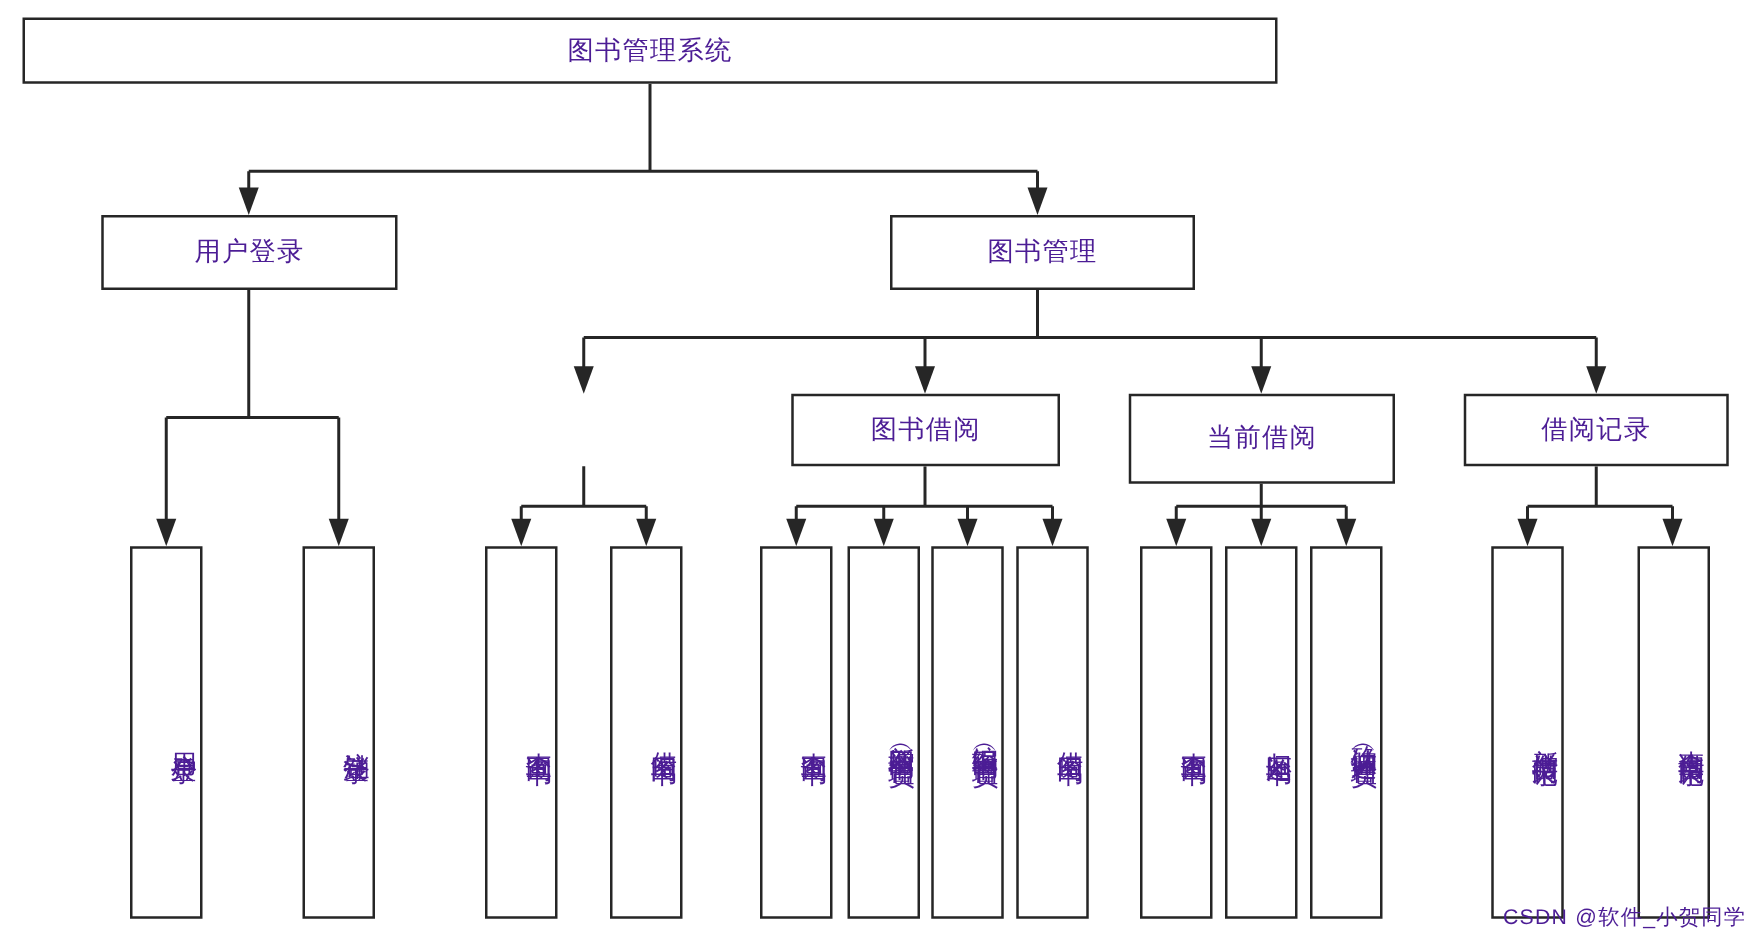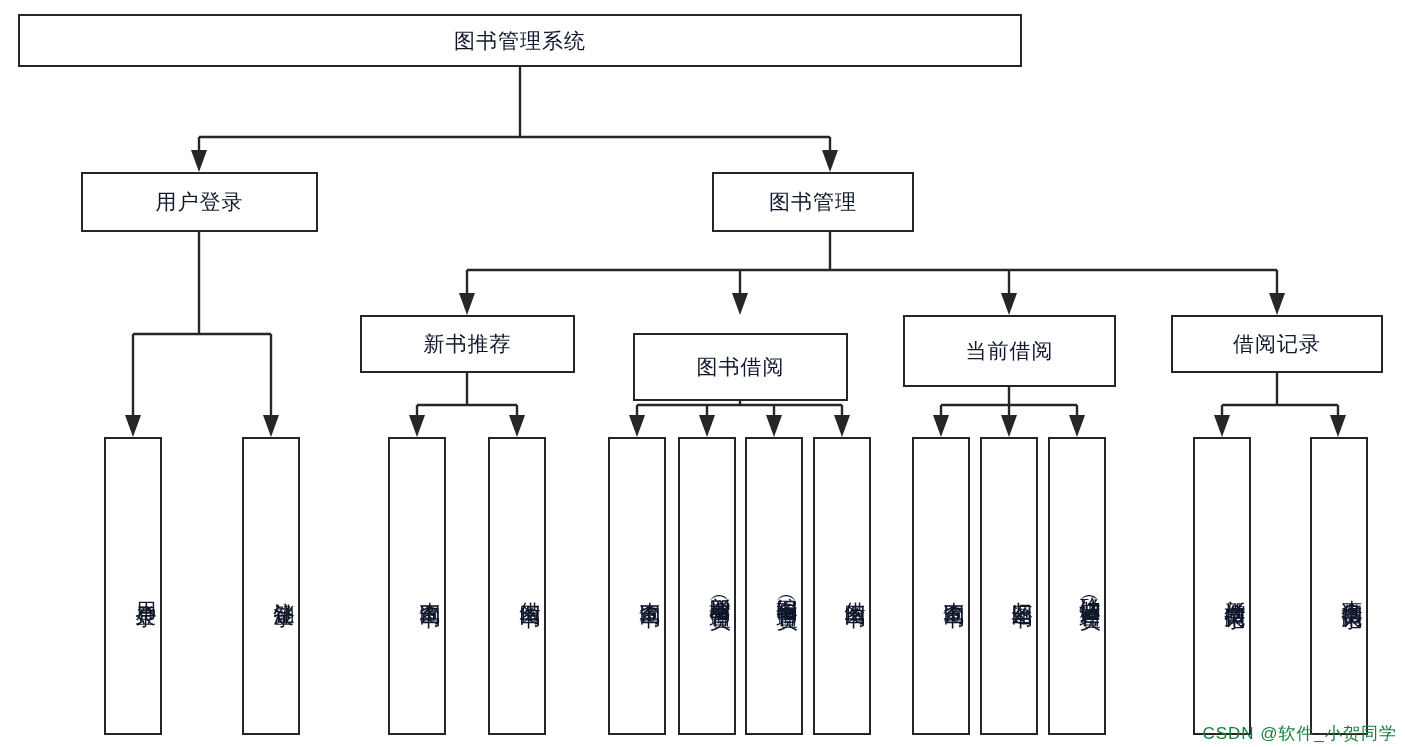--- a/index.html
+++ b/index.html
@@ -15,42 +15,42 @@
     position:absolute;left:0;top:0;width:1405px;height:747px;
   }
   .node{
     position:absolute;
     box-sizing:border-box;
     background:#ffffff;
     border:2px solid #262626;
     display:flex;
     align-items:center;
     justify-content:center;
-    color:#0f172a;
+    color:#4c1d95;
   }
   .node.horiz{
     font-size:21px;
     letter-spacing:1px;
     line-height:1.2;
   }
   .node.vert{
     writing-mode:vertical-rl;
     text-orientation:upright;
     font-size:21px;
     letter-spacing:2px;
     padding-top:6px;
     align-items:flex-start;
     justify-content:center;
   }
   .node .lbl{display:block;white-space:nowrap;}
   #watermark{
     position:absolute;
     right:8px;bottom:2px;
     font-size:17px;
-    color:#15803d;
+    color:#4c1d95;
     letter-spacing:1px;
     white-space:nowrap;
     pointer-events:none;
   }
   svg#wires{
     position:absolute;left:0;top:0;width:1405px;height:747px;
     pointer-events:none;
   }
   svg#wires path, svg#wires line{
     stroke:#262626;stroke-width:2.4;fill:none;
@@ -127,28 +127,25 @@
     <polygon points="1338,437 1330,415 1346,415"></polygon>
   </svg>
 
   <div class="node horiz" style="left:18px;top:14px;width:1004px;height:53px;">
     <span class="lbl">图书管理系统</span>
   </div>
 
   <div class="node horiz" style="left:81px;top:172px;width:237px;height:60px;">
     <span class="lbl">用户登录</span>
   </div>
-  <div class="node horiz" style="left:712px;top:172px;width:202px;height:60px;">
+  <div class="node horiz" style="left:712px;top:172px;width:244px;height:60px;">
     <span class="lbl">图书管理</span>
   </div>
 
-  <div class="node horiz" style="left:360px;top:315px;width:215px;height:58px;">
-    <span class="lbl">新书推荐</span>
-  </div>
-  <div class="node horiz" style="left:633px;top:333px;width:215px;height:68px;">
+  <div class="node horiz" style="left:633px;top:315px;width:215px;height:58px;">
     <span class="lbl">图书借阅</span>
   </div>
   <div class="node horiz" style="left:903px;top:315px;width:213px;height:72px;">
     <span class="lbl">当前借阅</span>
   </div>
   <div class="node horiz" style="left:1171px;top:315px;width:212px;height:58px;">
     <span class="lbl">借阅记录</span>
   </div>
 
   <div class="node vert" style="left:104px;top:437px;width:58px;height:298px;">

